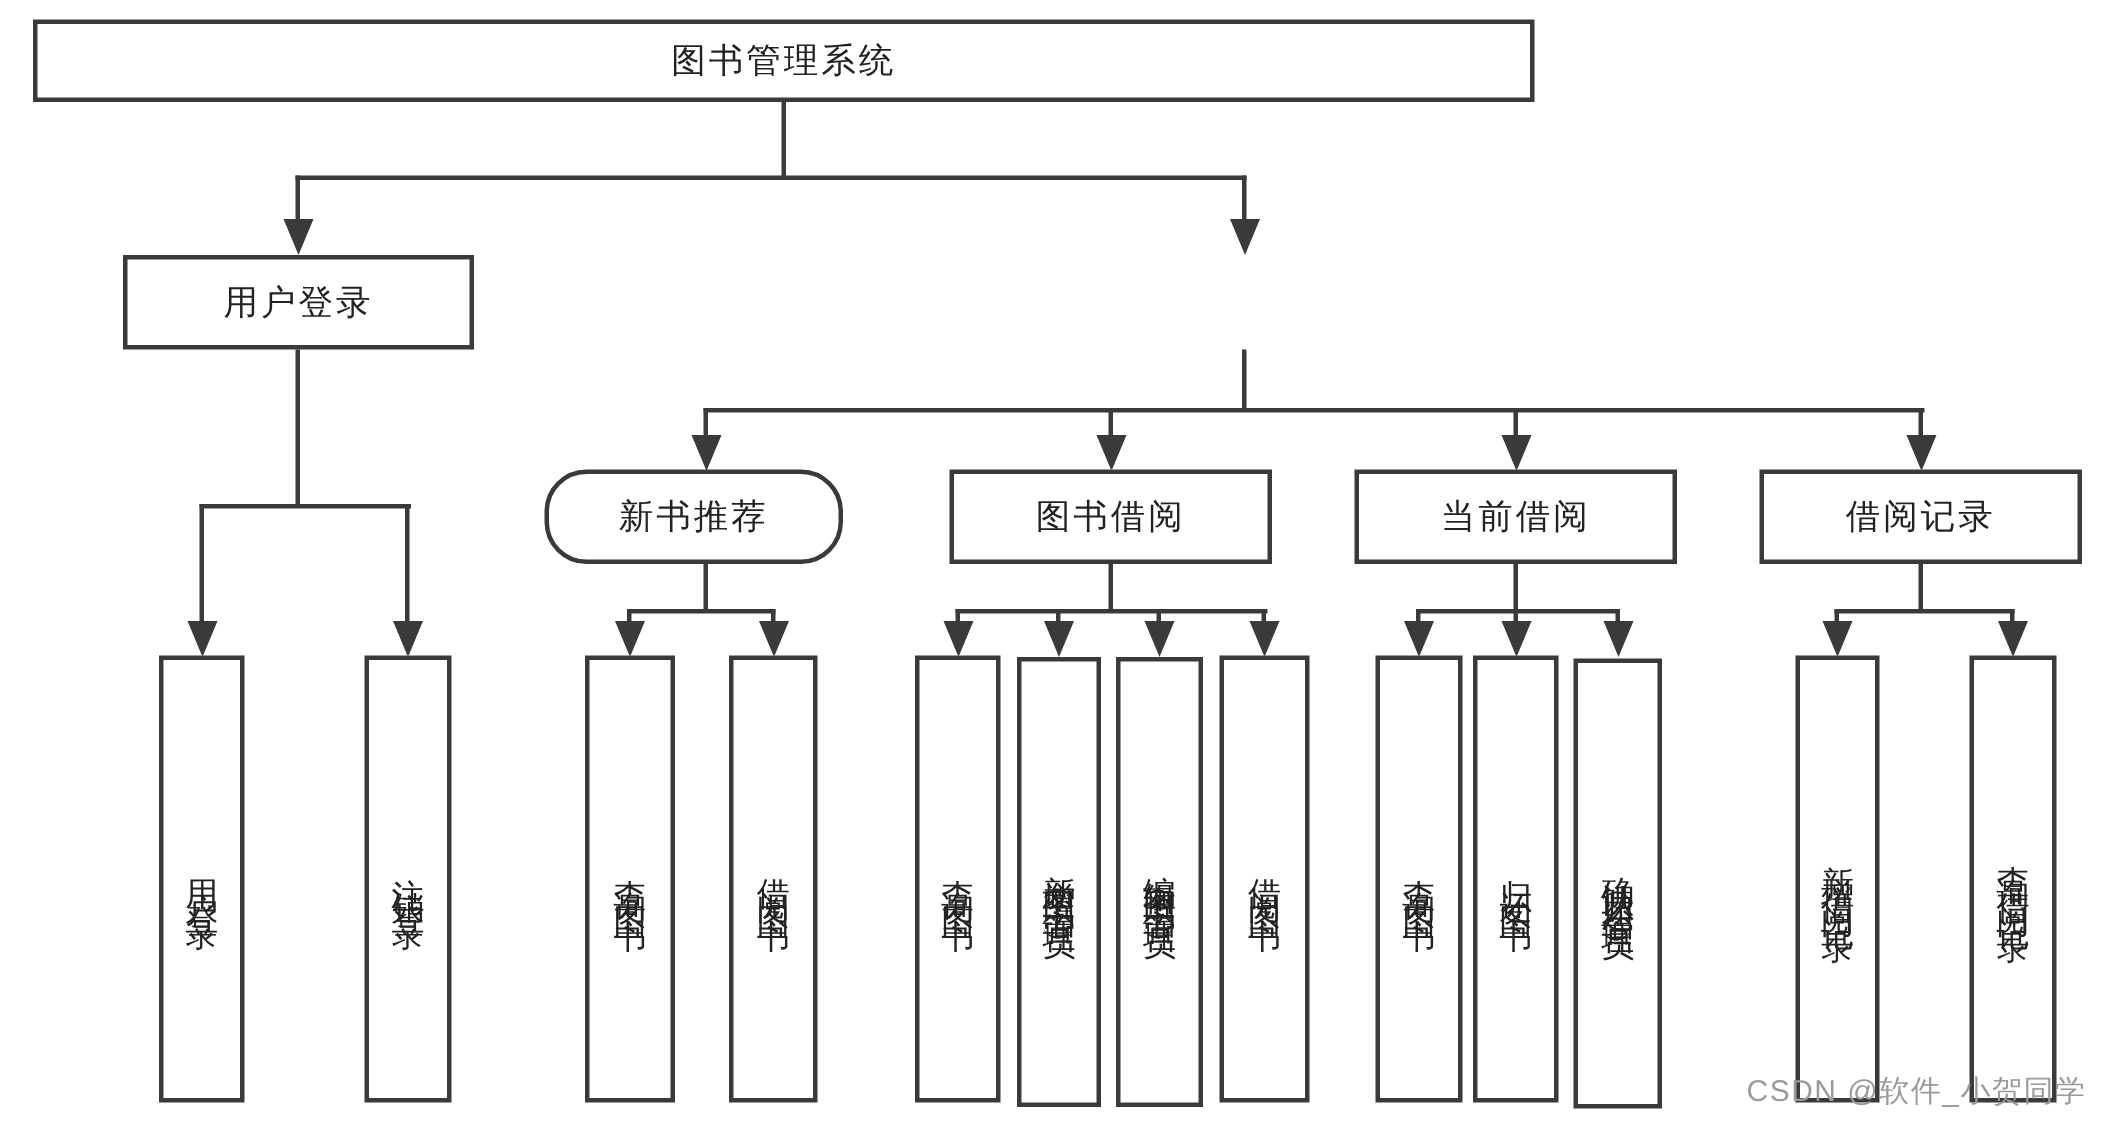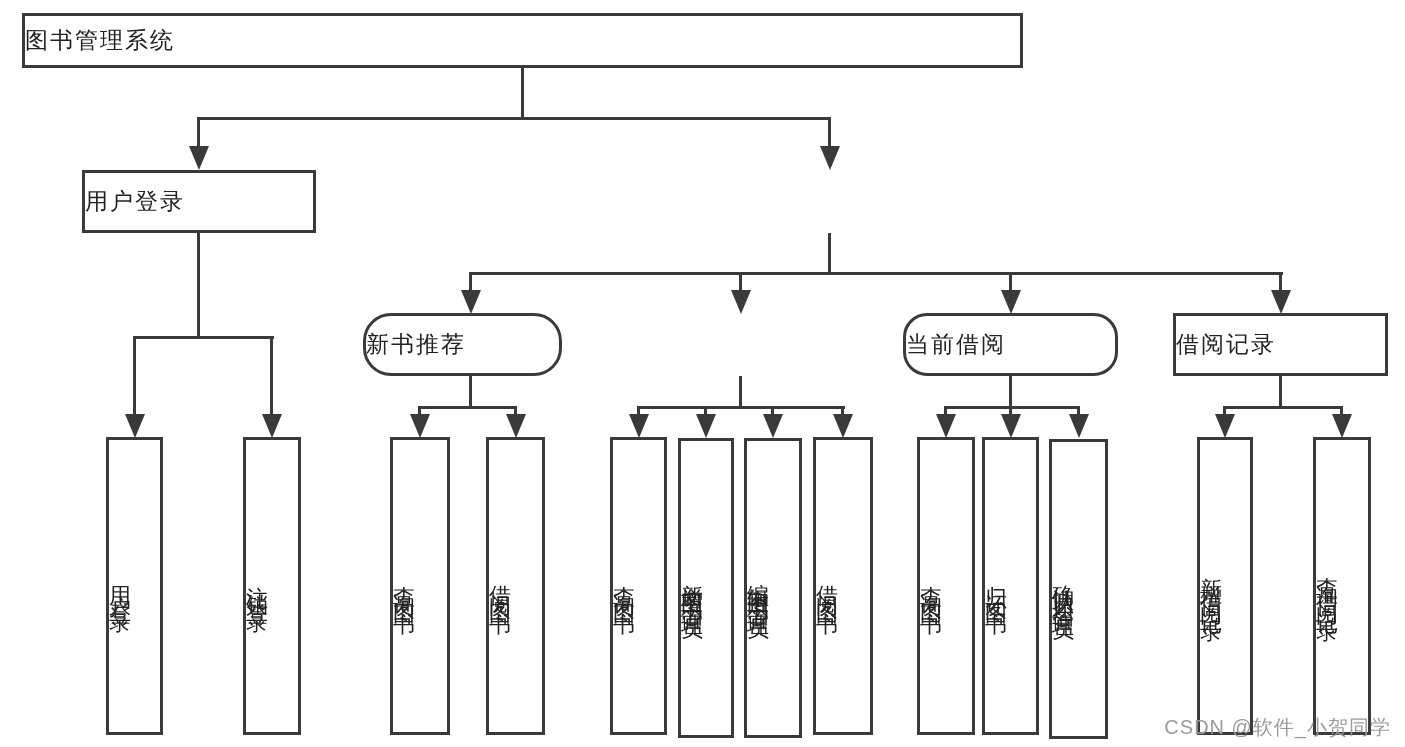--- a/index.html
+++ b/index.html
@@ -15,21 +15,21 @@
     position:relative;
     width:1405px;height:747px;
     background:var(--bg);
     overflow:hidden;
   }
   
   .node{
     position:absolute;
     border:3px solid var(--line);
     background:#ffffff;
-    display:flex;align-items:center;justify-content:flex-start;
+    display:flex;align-items:center;justify-content:center;
     color:var(--text);
   }
   .hnode{
     font-size:23px;
     letter-spacing:2px;
     white-space:nowrap;
   }
   .leaf{
     font-size:22px;
   }
@@ -100,21 +100,24 @@
   <div class="vline" style="left:739px;top:272px;height:20px;"></div>
   <div class="tri" style="left:731px;top:290px;"></div>
   <div class="vline" style="left:1009px;top:272px;height:20px;"></div>
   <div class="tri" style="left:1001px;top:290px;"></div>
   <div class="vline" style="left:1279px;top:272px;height:20px;"></div>
   <div class="tri" style="left:1271px;top:290px;"></div>
 
   <div class="node hnode" style="left:363px;top:313px;width:199px;height:63px;border-radius:28px;">
     <span>新书推荐</span>
   </div>
-  <div class="node hnode" style="left:903px;top:313px;width:215px;height:63px;border-radius:24px;">
+  <div class="node hnode" style="left:633px;top:313px;width:215px;height:63px;">
+    <span>图书借阅</span>
+  </div>
+  <div class="node hnode" style="left:903px;top:313px;width:215px;height:63px;">
     <span>当前借阅</span>
   </div>
   <div class="node hnode" style="left:1173px;top:313px;width:215px;height:63px;">
     <span>借阅记录</span>
   </div>
 
   <div class="vline" style="left:469px;top:376px;height:32px;"></div>
   <div class="hline" style="left:418px;top:406px;width:99px;"></div>
   <div class="vline" style="left:418px;top:406px;height:12px;"></div>
   <div class="tri" style="left:410px;top:414px;"></div>

